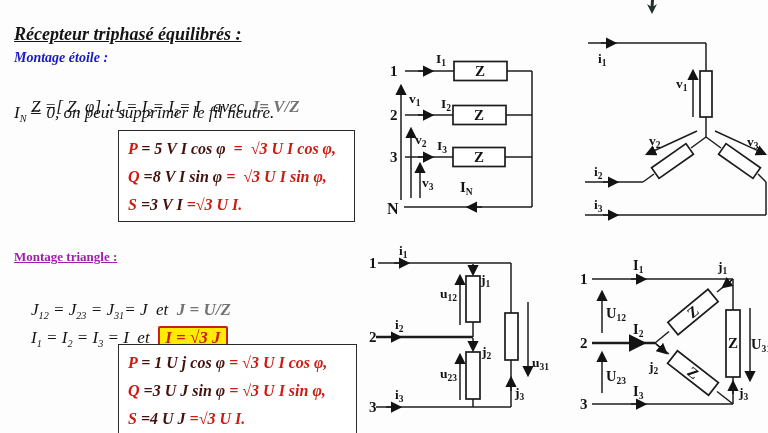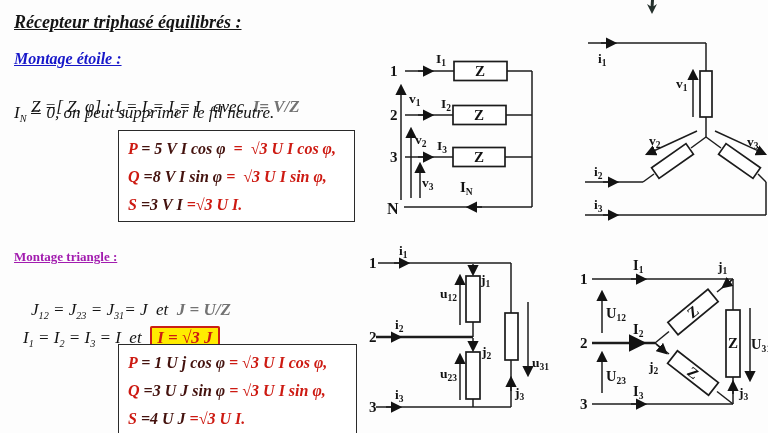--- a/index.html
+++ b/index.html
@@ -1,21 +1,21 @@
 <!DOCTYPE html>
 <html><head>
 <meta charset="utf-8">
 <style>
   html,body{margin:0;padding:0;background:#e8e8e8;}
   .doc{position:relative;width:768px;height:433px;background:#fdfdfd;overflow:hidden;
        font-family:"Liberation Serif",serif;color:#141414;}
   .abs{position:absolute;}
   .tline{font-style:italic;font-size:17px;white-space:pre-wrap;}
   .title{font-weight:bold;font-style:italic;font-size:18px;text-decoration:underline;color:#141414;}
-  .head-i{font-weight:bold;font-style:italic;font-size:16px;text-decoration:underline;color:#1717c9;}
+  .head-i{font-weight:bold;font-style:italic;font-size:14px;color:#1717c9;}
   .head-u{font-weight:bold;font-size:13px;text-decoration:underline;color:#a21caf;}
   sub{font-size:0.6em;}
   .vec{text-decoration:underline;}
   .red{color:#737373;font-weight:bold;}
   .pbox{border:1.9px solid #2a2a2a;background:#ffffff;padding:4px 4px 2px 9px;}
   .brow{display:block;font-weight:bold;font-style:italic;font-size:16px;line-height:28px;white-space:pre;}
   .lead{color:#cd1a12;}
   .mid{color:#44120e;}
   .bred{color:#cd1a12;}
   .hl{background:#ffec00;border:2px solid #cb2014;color:#cd1a12;font-weight:bold;
@@ -27,21 +27,21 @@
   .dia tspan.ss{font-size:9.5px;}
   .w{stroke:#1c1c1c;stroke-width:1.5;fill:none;}
   .wt{stroke-width:2.4;}
   .ib{fill:#ffffff;stroke:#1c1c1c;stroke-width:1.7;}
 </style>
 </head>
 <body>
 
 <div class="doc">
 
-  <div class="abs title" style="left:14px;top:12px;">Récepteur triphasé équilibrés :</div>
+  <div class="abs title" style="left:14px;top:24px;">Récepteur triphasé équilibrés :</div>
 
   <div class="abs head-i" style="left:14px;top:50px;">Montage étoile :</div>
 
   <div class="abs tline" style="left:14px;top:77px;">
     <span class="vec">Z</span><span> =[ Z, φ] ; I<sub>1</sub>= I<sub>2</sub>= I<sub>3</sub>= I   avec  </span><span class="red">I= V/Z</span>
   </div>
 
   <div class="abs tline" style="left:14px;top:103px;">I<sub>N</sub> = 0, on peut supprimer le fil neutre.</div>
 
   <div class="abs pbox" style="left:118px;top:130px;width:222px;">
@@ -49,21 +49,21 @@
     <span class="brow"><span class="lead">Q</span><span class="mid"> =8 V I sin φ </span><span class="bred">=  √3 U I sin φ,</span></span>
     <span class="brow"><span class="lead">S</span><span class="mid"> =3 V I </span><span class="bred">=√3 U I.</span></span>
   </div>
 
   <div class="abs head-u" style="left:14px;top:249px;">Montage triangle :</div>
 
   <div class="abs tline" style="left:14px;top:280px;text-align:right;">
     <span>J<sub>12</sub> = J<sub>23</sub> = J<sub>31</sub>= J  et  </span><span class="red">J = U/Z</span>
   </div>
 
-  <div class="abs tline" style="left:6px;top:308px;">
+  <div class="abs tline" style="left:14px;top:308px;">
     <span>I<sub>1</sub> = I<sub>2</sub> = I<sub>3</sub> = I  et  </span><span class="hl">I = √3 J</span>
   </div>
 
   <div class="abs pbox" style="left:118px;top:344px;width:224px;height:110px;">
     <span class="brow"><span class="lead">P</span><span class="mid"> = 1 U j cos φ </span><span class="bred">= √3 U I cos φ,</span></span>
     <span class="brow"><span class="lead">Q</span><span class="mid"> =3 U J sin φ </span><span class="bred">= √3 U I sin φ,</span></span>
     <span class="brow"><span class="lead">S</span><span class="mid"> =4 U J </span><span class="bred">=√3 U I.</span></span>
   </div>
 
   <svg class="dia" style="left:642px;top:0;" width="22" height="16" viewBox="0 0 22 16">

